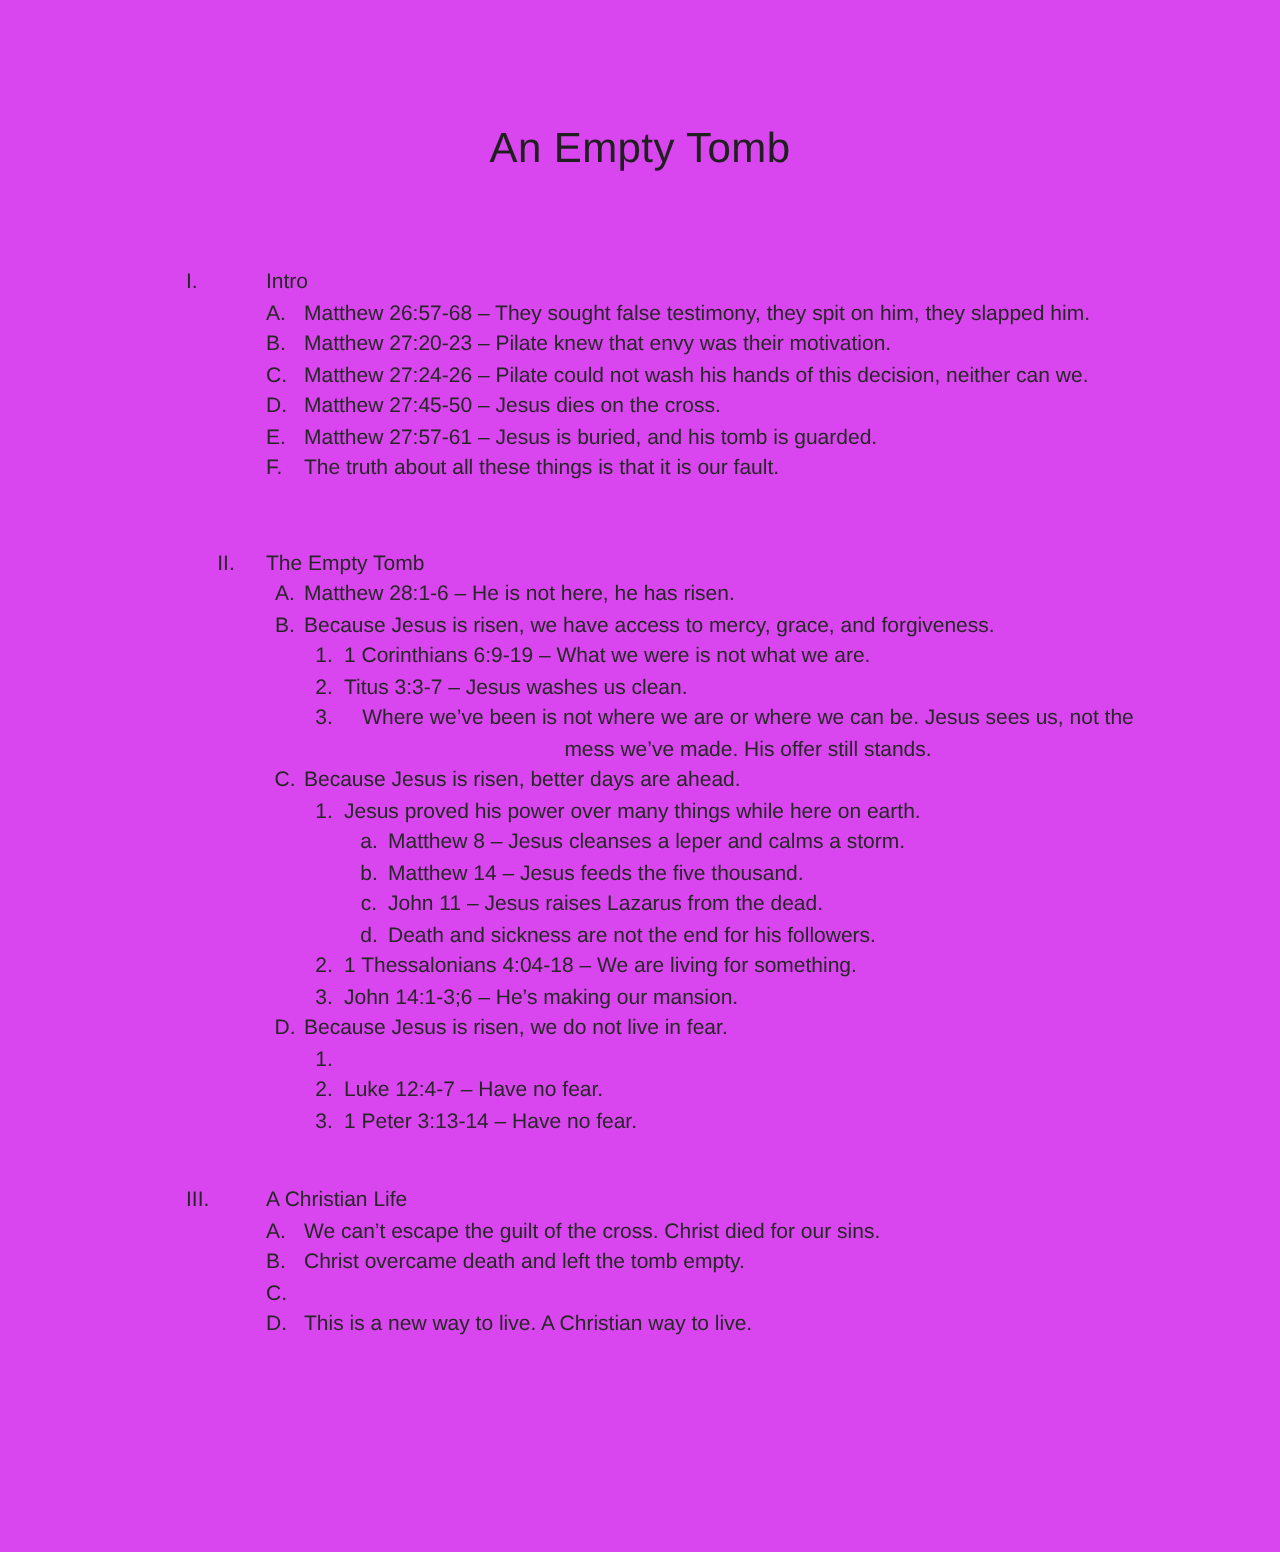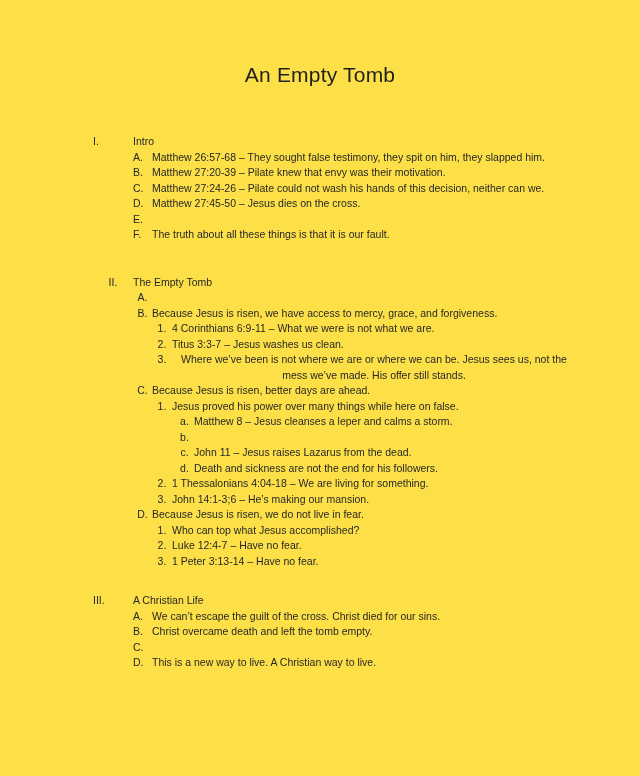--- a/index.html
+++ b/index.html
@@ -9,21 +9,21 @@
   }
   body {
     width: 640px;
     height: 776px;
     overflow: hidden;
   }
   .page {
     position: relative;
     width: 640px;
     height: 776px;
-    background: #fde047;
+    background: #d946ef;
     font-family: "Liberation Sans", sans-serif;
     color: #272727;
     overflow: hidden;
   }
   .doc-title {
     margin: 0;
     padding-top: 62px;
     text-align: center;
     font-size: 21px;
     font-weight: 400;
@@ -64,76 +64,79 @@
         <div class="row lvl0">
           <span class="marker">I.</span>
           <span class="text">Intro</span>
         </div>
         <div class="row lvl1">
           <span class="marker">A.</span>
           <span class="text">Matthew 26:57-68 – They sought false testimony, they spit on him, they slapped him.</span>
         </div>
         <div class="row lvl1">
           <span class="marker">B.</span>
-          <span class="text">Matthew 27:20-39 – Pilate knew that envy was their motivation.</span>
+          <span class="text">Matthew 27:20-23 – Pilate knew that envy was their motivation.</span>
         </div>
         <div class="row lvl1">
           <span class="marker">C.</span>
           <span class="text">Matthew 27:24-26 – Pilate could not wash his hands of this decision, neither can we.</span>
         </div>
         <div class="row lvl1">
           <span class="marker">D.</span>
           <span class="text">Matthew 27:45-50 – Jesus dies on the cross.</span>
         </div>
         <div class="row lvl1">
           <span class="marker">E.</span>
+          <span class="text">Matthew 27:57-61 – Jesus is buried, and his tomb is guarded.</span>
         </div>
         <div class="row lvl1">
           <span class="marker">F.</span>
           <span class="text">The truth about all these things is that it is our fault.</span>
         </div>
       </div>
       <div class="section gap-lg">
         <div class="row lvl0">
           <span class="marker">II.</span>
           <span class="text">The Empty Tomb</span>
         </div>
         <div class="row lvl1">
           <span class="marker">A.</span>
+          <span class="text">Matthew 28:1-6 – He is not here, he has risen.</span>
         </div>
         <div class="row lvl1">
           <span class="marker">B.</span>
           <span class="text">Because Jesus is risen, we have access to mercy, grace, and forgiveness.</span>
         </div>
         <div class="row lvl2">
           <span class="marker">1.</span>
-          <span class="text">4 Corinthians 6:9-11 – What we were is not what we are.</span>
+          <span class="text">1 Corinthians 6:9-19 – What we were is not what we are.</span>
         </div>
         <div class="row lvl2">
           <span class="marker">2.</span>
           <span class="text">Titus 3:3-7 – Jesus washes us clean.</span>
         </div>
         <div class="row lvl2">
           <span class="marker">3.</span>
           <span class="text">Where we’ve been is not where we are or where we can be. Jesus sees us, not the mess we’ve made. His offer still stands.</span>
         </div>
         <div class="row lvl1">
           <span class="marker">C.</span>
           <span class="text">Because Jesus is risen, better days are ahead.</span>
         </div>
         <div class="row lvl2">
           <span class="marker">1.</span>
-          <span class="text">Jesus proved his power over many things while here on false.</span>
+          <span class="text">Jesus proved his power over many things while here on earth.</span>
         </div>
         <div class="row lvl3">
           <span class="marker">a.</span>
           <span class="text">Matthew 8 – Jesus cleanses a leper and calms a storm.</span>
         </div>
         <div class="row lvl3">
           <span class="marker">b.</span>
+          <span class="text">Matthew 14 – Jesus feeds the five thousand.</span>
         </div>
         <div class="row lvl3">
           <span class="marker">c.</span>
           <span class="text">John 11 – Jesus raises Lazarus from the dead.</span>
         </div>
         <div class="row lvl3">
           <span class="marker">d.</span>
           <span class="text">Death and sickness are not the end for his followers.</span>
         </div>
         <div class="row lvl2">
@@ -143,21 +146,20 @@
         <div class="row lvl2">
           <span class="marker">3.</span>
           <span class="text">John 14:1-3;6 – He’s making our mansion.</span>
         </div>
         <div class="row lvl1">
           <span class="marker">D.</span>
           <span class="text">Because Jesus is risen, we do not live in fear.</span>
         </div>
         <div class="row lvl2">
           <span class="marker">1.</span>
-          <span class="text">Who can top what Jesus accomplished?</span>
         </div>
         <div class="row lvl2">
           <span class="marker">2.</span>
           <span class="text">Luke 12:4-7 – Have no fear.</span>
         </div>
         <div class="row lvl2">
           <span class="marker">3.</span>
           <span class="text">1 Peter 3:13-14 – Have no fear.</span>
         </div>
       </div>

